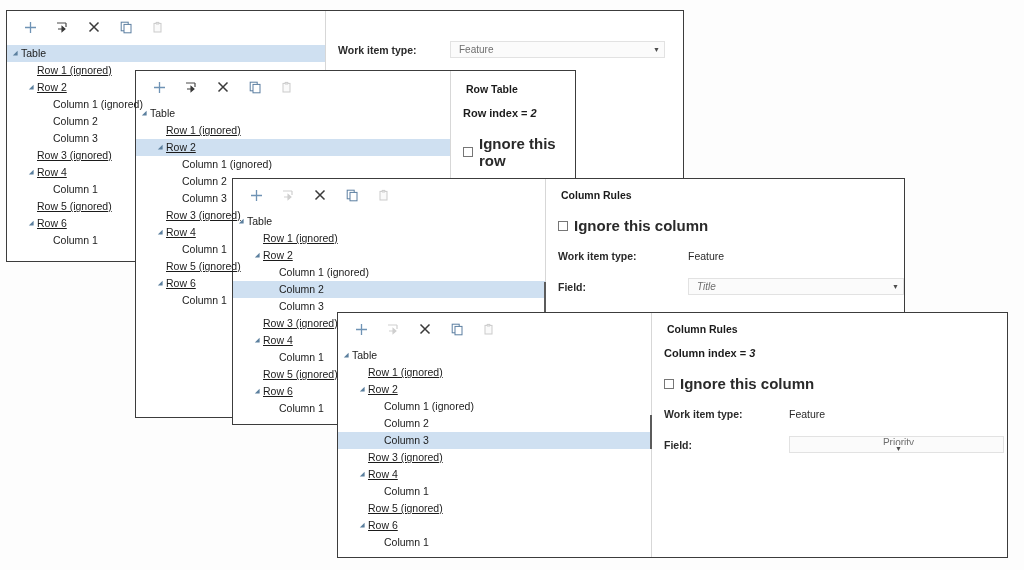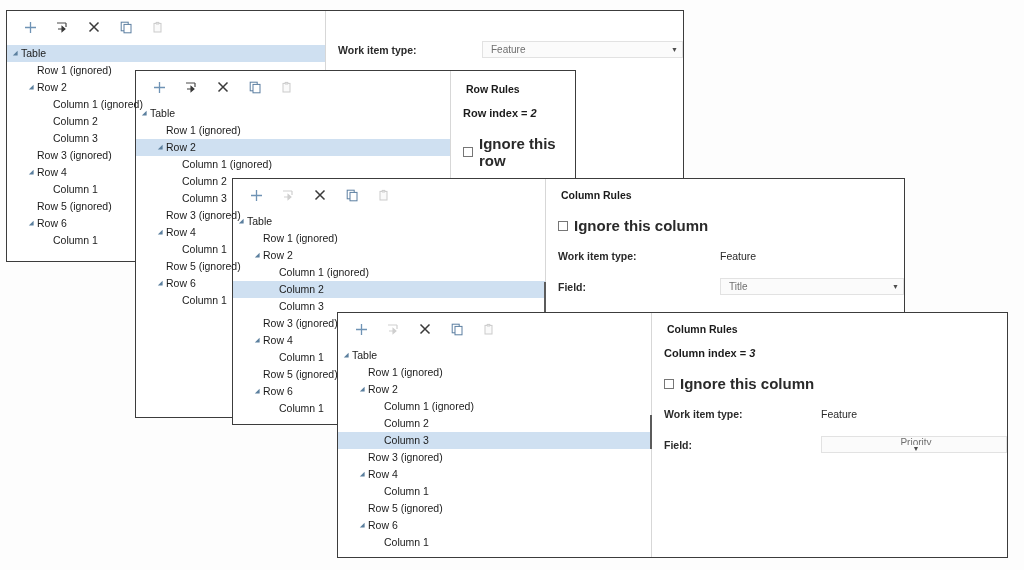--- a/index.html
+++ b/index.html
@@ -107,21 +107,21 @@
     left: 0; right: 0; top: 0; bottom: 0;
     background: #cfe0f1;
     z-index: 0;
   }
   .node.sel .hl { display: block; }
   .node .hl { display: none; }
 
   
   .lvl0 { padding-left: 14px; }
   .lvl0 .arrow { left: 2px; }
-  .lvl1 { padding-left: 30px; }
+  .lvl1 { padding-left: 30px; text-decoration: underline; }
   .lvl1 .arrow { left: 18px; }
   .lvl2 { padding-left: 46px; }
 
   
   .rules {
     position: relative;
     padding: 10px 0 0 12px;
     font-size: 10.5px;
     color: #1b1b1b;
   }
@@ -149,21 +149,20 @@
     border: 1px solid #767676;
     background: #ffffff;
     flex: none;
   }
   .chk-label { font-size: 15px; font-weight: 600; color: #2a2a2a; }
 
   .field-row {
     display: flex;
     align-items: center;
     margin-top: 18px;
-    gap: 32px;
   }
   .field-label {
     font-size: 10.5px;
     font-weight: 600;
     color: #2a2a2a;
     flex: none;
   }
   .field-static {
     font-size: 10.5px;
     color: #2a2a2a;
@@ -202,21 +201,21 @@
   #win1 .combo { width: 215px; }
   #win1 .field-row { margin-top: 22px; }
 
   #win2 .rules { padding-top: 10px; }
   #win2 .field-row { margin-top: 20px; }
   #win2 .field-label { width: 86px; }
 
   #win3 .rules { padding-top: 8px; }
   #win3 .field-row { margin-top: 16px; }
   #win3 .field-label { width: 130px; }
-  #win3 .combo { width: 218px; }
+  #win3 .combo { width: 218px; font-style: italic; }
 
   #win4 .rules { padding-top: 8px; }
   #win4 .field-row { margin-top: 16px; }
   #win4 .field-label { width: 125px; }
   #win4 .combo { width: 215px; flex-direction: column; }
 </style>
 </head>
 <body>
 
 <div id="stage">
@@ -415,21 +414,21 @@
             <span class="label">Row 6</span>
           </div>
           <div class="node lvl2">
             <span class="label">Column 1</span>
           </div>
         </div>
     </div>
     <div class="splitter"></div>
     <div class="right-pane">
       <div class="rules">
-        <div class="rules-title">Row Rules</div>
+        <div class="rules-title">Row Table</div>
         <div class="rules-index">
           <span>Row index = </span><i>2</i>
         </div>
         <div class="chk-row">
           <span class="chk-box"></span>
           <span class="chk-label">Ignore this row</span>
         </div>
         <div class="field-row">
           <span class="field-label">Work item type:</span>
           <span class="field-static">Feature</span>

